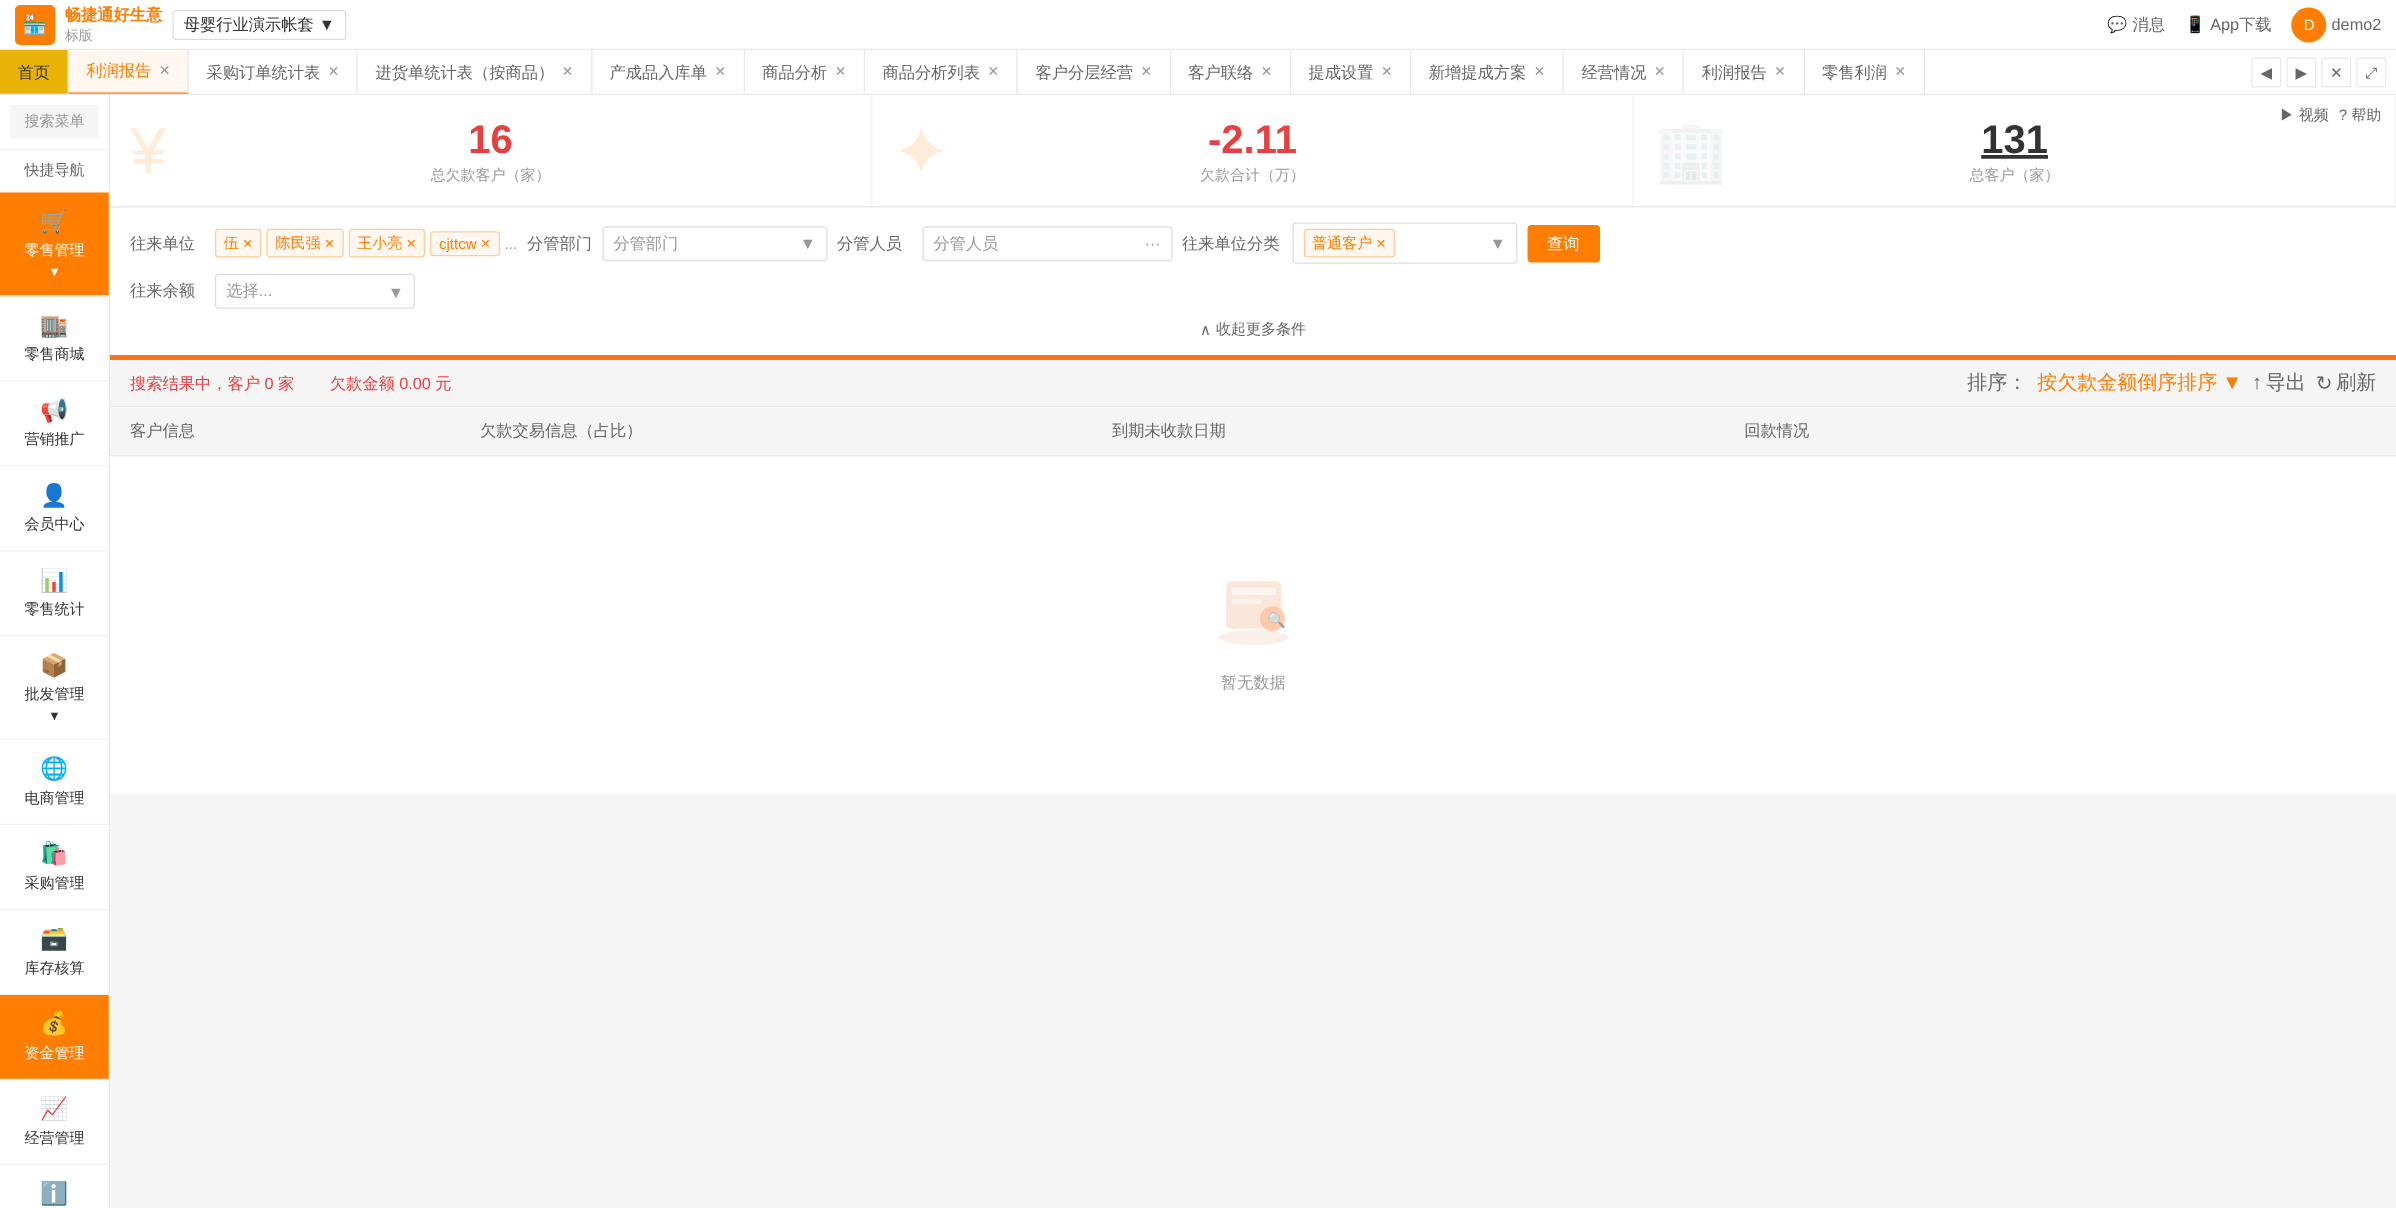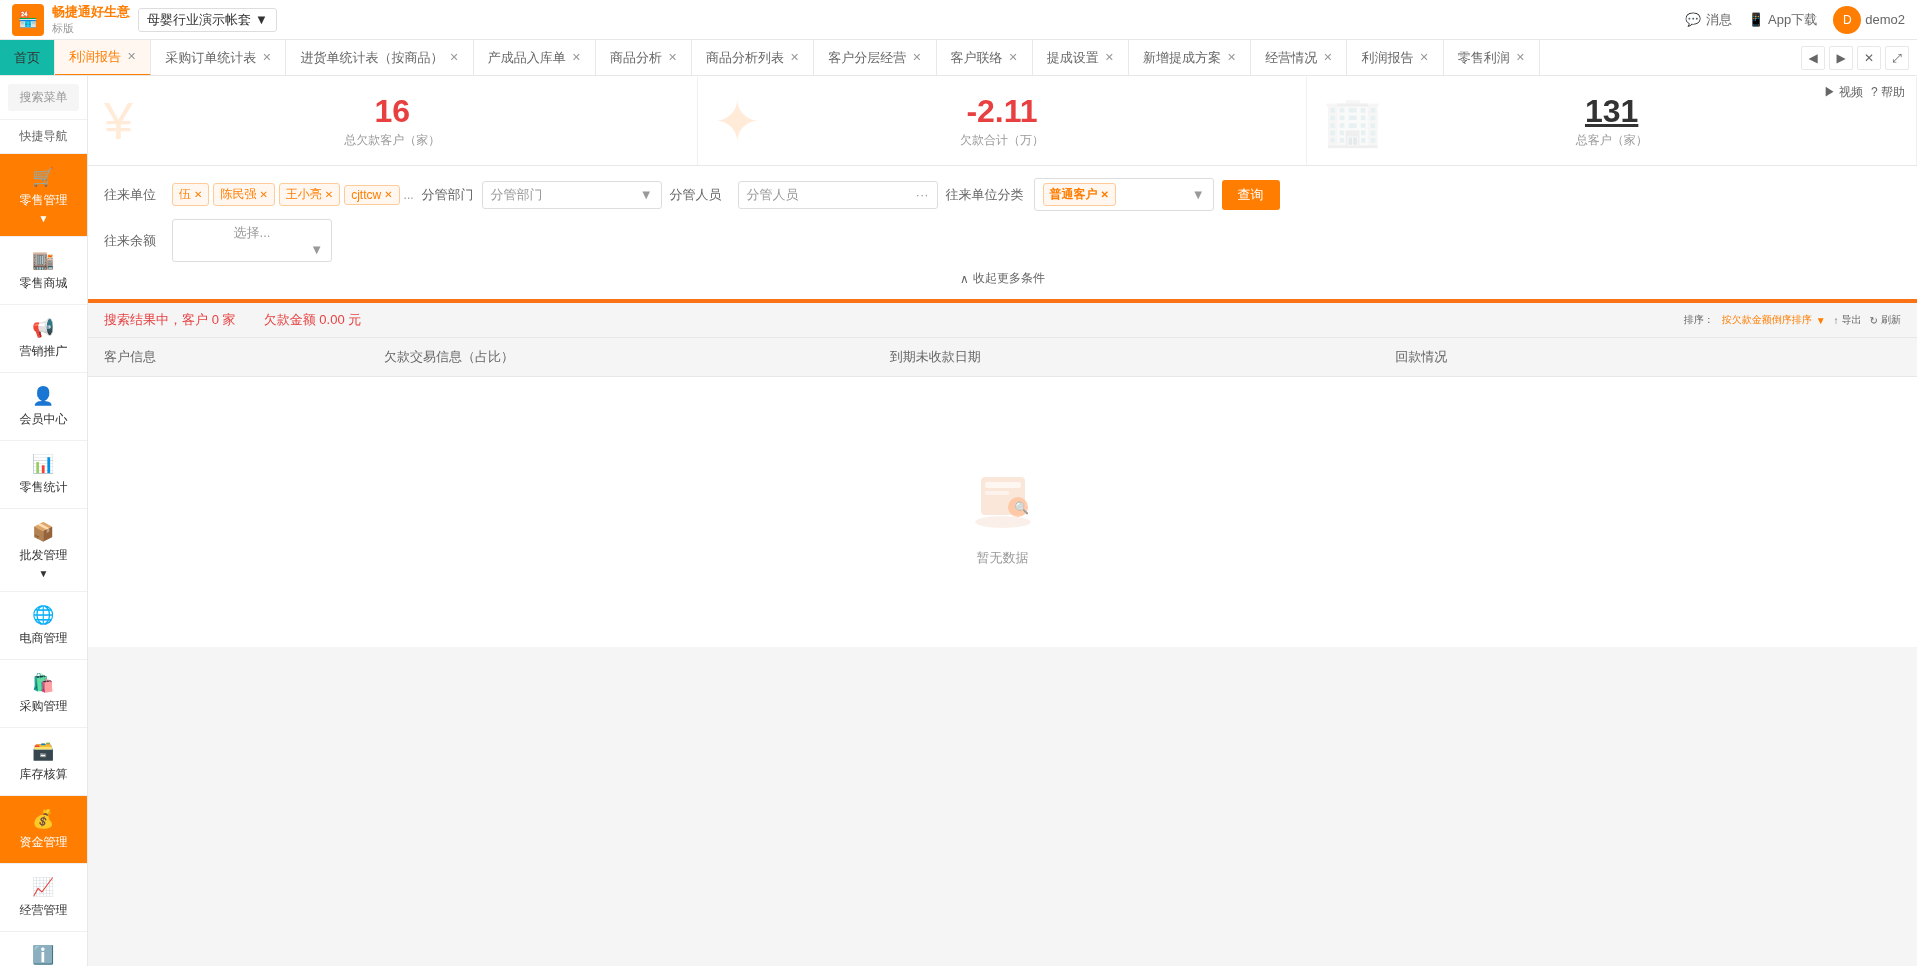--- a/index.html
+++ b/index.html
@@ -84,21 +84,21 @@
       align-items: center;
       gap: 4px;
       cursor: pointer;
       font-size: 13px;
       white-space: nowrap;
       border-right: 1px solid #e8e8e8;
       color: #666;
       flex-shrink: 0;
     }
     .nav-tab.home {
-      background: #14b8a6;
+      background: #eab308;
       color: #333;
     }
     .nav-tab.active {
       background: #fff7f0;
       color: #ff7d00;
       border-bottom: 2px solid #ff7d00;
     }
     .nav-tab .close-btn {
       font-size: 11px;
       color: #999;
@@ -315,21 +315,21 @@
       align-items: center;
       justify-content: space-between;
       border-bottom: 1px solid #e8e8e8;
     }
     .result-info { font-size: 13px; color: #333; }
     .result-info span { color: #e84040; }
     .result-actions {
       display: flex;
       align-items: center;
       gap: 8px;
-      font-size: 10px;
+      font-size: 16px;
       color: #666;
     }
     .sort-select {
       display: flex;
       align-items: center;
       gap: 4px;
       cursor: pointer;
       color: #ff7d00;
     }
     .action-btn {
@@ -605,33 +605,33 @@
         </div>
 
         <span class="filter-label" style="min-width:60px;">分管人员</span>
         <div class="filter-select" style="min-width:200px;">
           <span>分管人员</span>
           <span class="arrow">···</span>
         </div>
 
         <span class="filter-label" style="min-width:80px;">往来单位分类</span>
         <div class="filter-select" style="min-width:180px;">
-          <div class="filter-tag" style="margin-right:4px;font-weight:bold;">
+          <div class="filter-tag" style="margin-right:4px;">
             <span>普通客户</span>
             <span class="tag-close">✕</span>
           </div>
           <span class="arrow">▼</span>
         </div>
 
         <button class="btn-query">查询</button>
       </div>
 
       <div class="filter-row">
         <span class="filter-label">往来余额</span>
-        <div class="filter-select" style="min-width:160px;flex-direction:column;">
+        <div class="filter-select" style="min-width:160px;">
           <span style="color:#999;">选择...</span>
           <span class="arrow">▼</span>
         </div>
       </div>
 
       <div class="collapse-btn">
         <span>∧</span>
         <span>收起更多条件</span>
       </div>
     </div>

